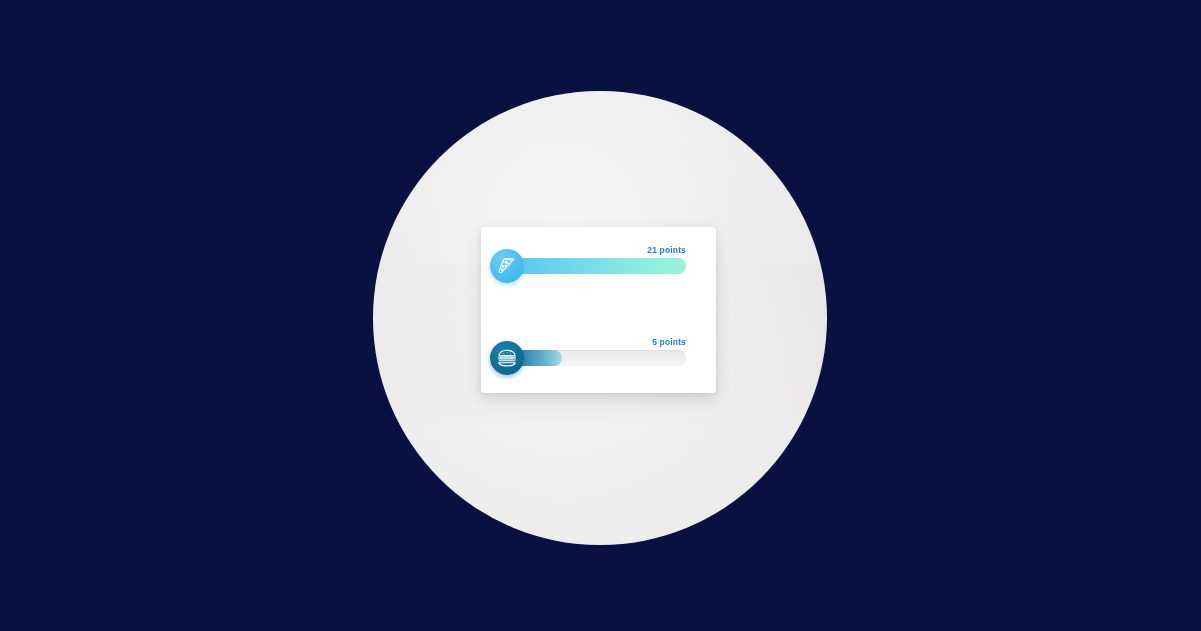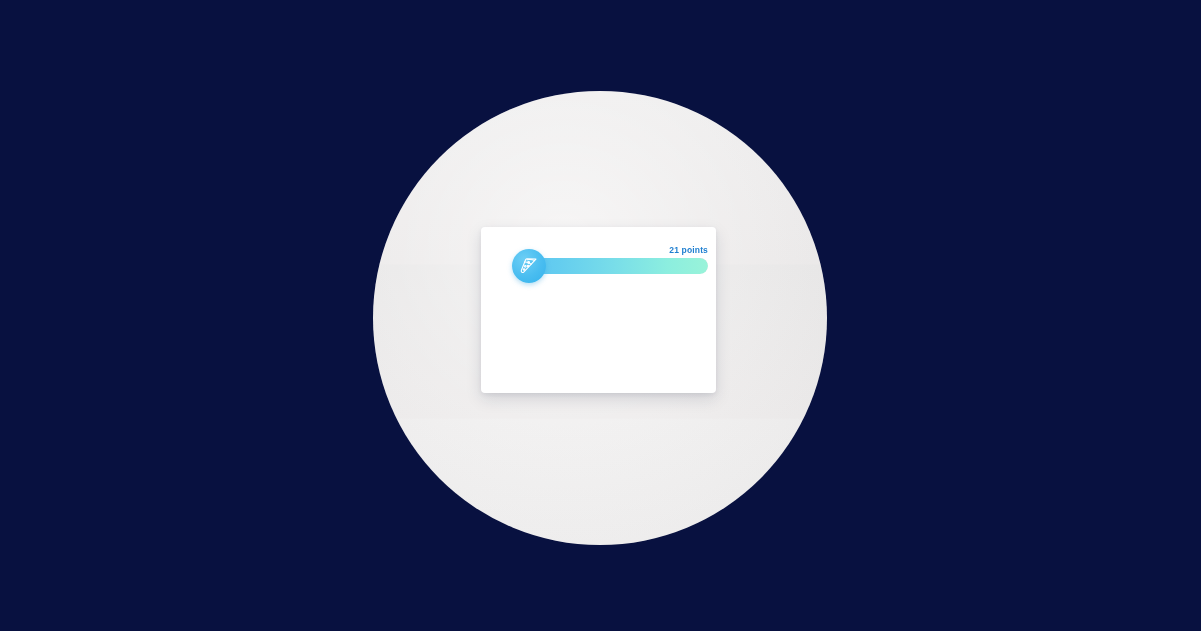--- a/index.html
+++ b/index.html
@@ -57,21 +57,21 @@
   .card {
     position: absolute;
     left: 481px;
     top: 227px;
     width: 235px;
     height: 166px;
     background: #ffffff;
     border-radius: 4px;
     box-shadow: 0 6px 16px rgba(20,30,60,0.13),
                 0 2px 5px rgba(20,30,60,0.07);
-    padding: 18px 20px 18px 31px;
+    padding: 18px 20px 18px 9px;
   }
 
   .rows {
     position: relative;
     width: 100%;
     height: 100%;
   }
 
   
   .row {
@@ -173,17 +173,35 @@
             <path d="M14.4 9.9 C12.3 8.3 9.6 7.4 7.0 7.6"></path>
             <circle cx="11.6" cy="8.1" r="1.0"></circle>
             <circle cx="8.0" cy="12.3" r="0.9"></circle>
             <circle cx="11.0" cy="12.0" r="0.75"></circle>
             <circle cx="6.6" cy="15.8" r="0.8"></circle>
           </svg>
         </div>
       </div>
 
 
+      <div class="row row-2">
+        <span class="points-label">5 points</span>
+        <div class="track">
+          <div class="fill fill-2" style="width:32%"></div>
+        </div>
+        <div class="badge badge-2">
+          <svg width="22" height="22" viewBox="0 0 24 24" fill="none" stroke="#ffffff" stroke-width="1.2" stroke-linecap="round" stroke-linejoin="round">
+            <path d="M3.2 9.4 C3.2 6.0 7.1 3.6 12.0 3.6 C16.9 3.6 20.8 6.0 20.8 9.4 z"></path>
+            <circle cx="8.6" cy="6.9" r="0.55" fill="#ffffff" stroke="none"></circle>
+            <circle cx="12.0" cy="6.0" r="0.55" fill="#ffffff" stroke="none"></circle>
+            <circle cx="15.4" cy="6.9" r="0.55" fill="#ffffff" stroke="none"></circle>
+            <path d="M3.0 11.0 h18.0"></path>
+            <path d="M3.0 13.0 h18.0"></path>
+            <path d="M3.4 15.0 h17.2"></path>
+            <path d="M3.0 17.2 h18.0 C20.4 19.2 16.6 20.6 12.0 20.6 C7.4 20.6 3.6 19.2 3.0 17.2 z"></path>
+          </svg>
+        </div>
+      </div>
 
     </div>
   </div>
 
 </div>
 
 </body></html>

